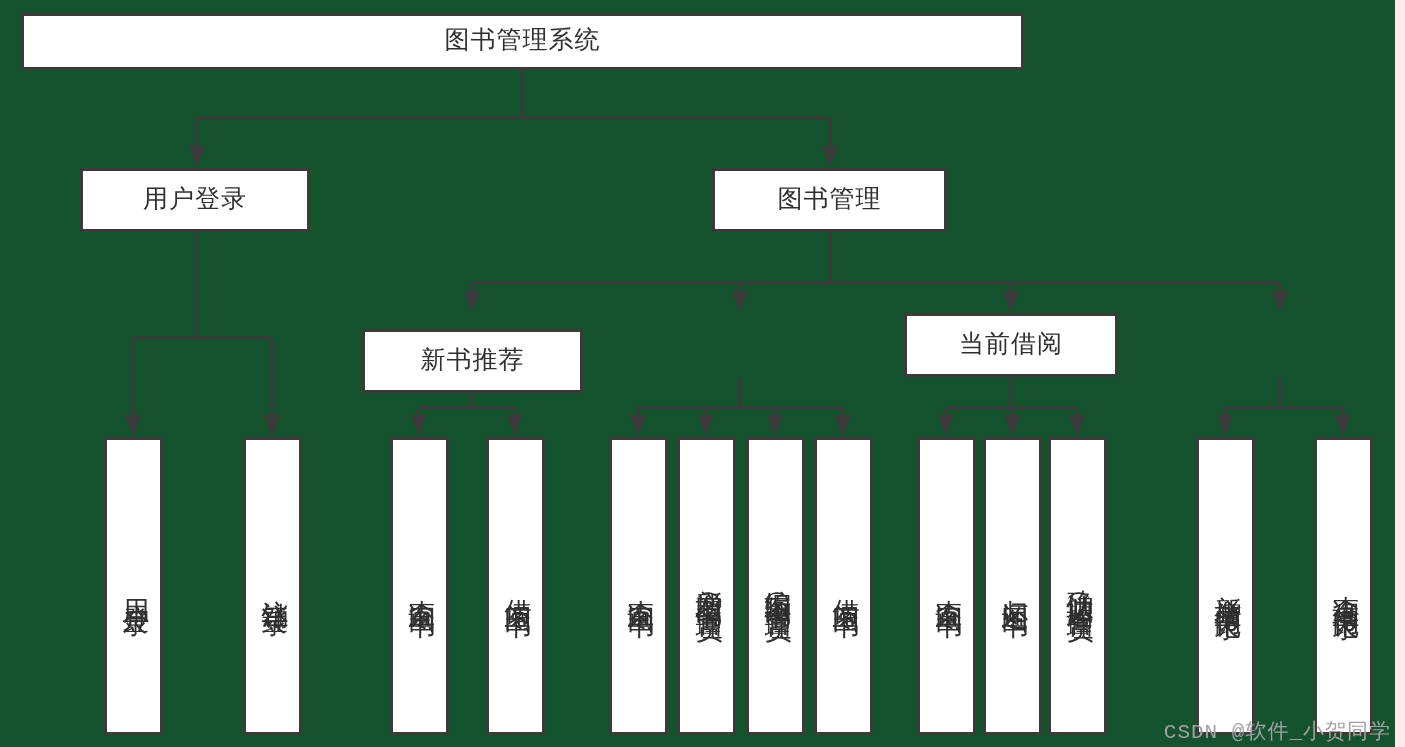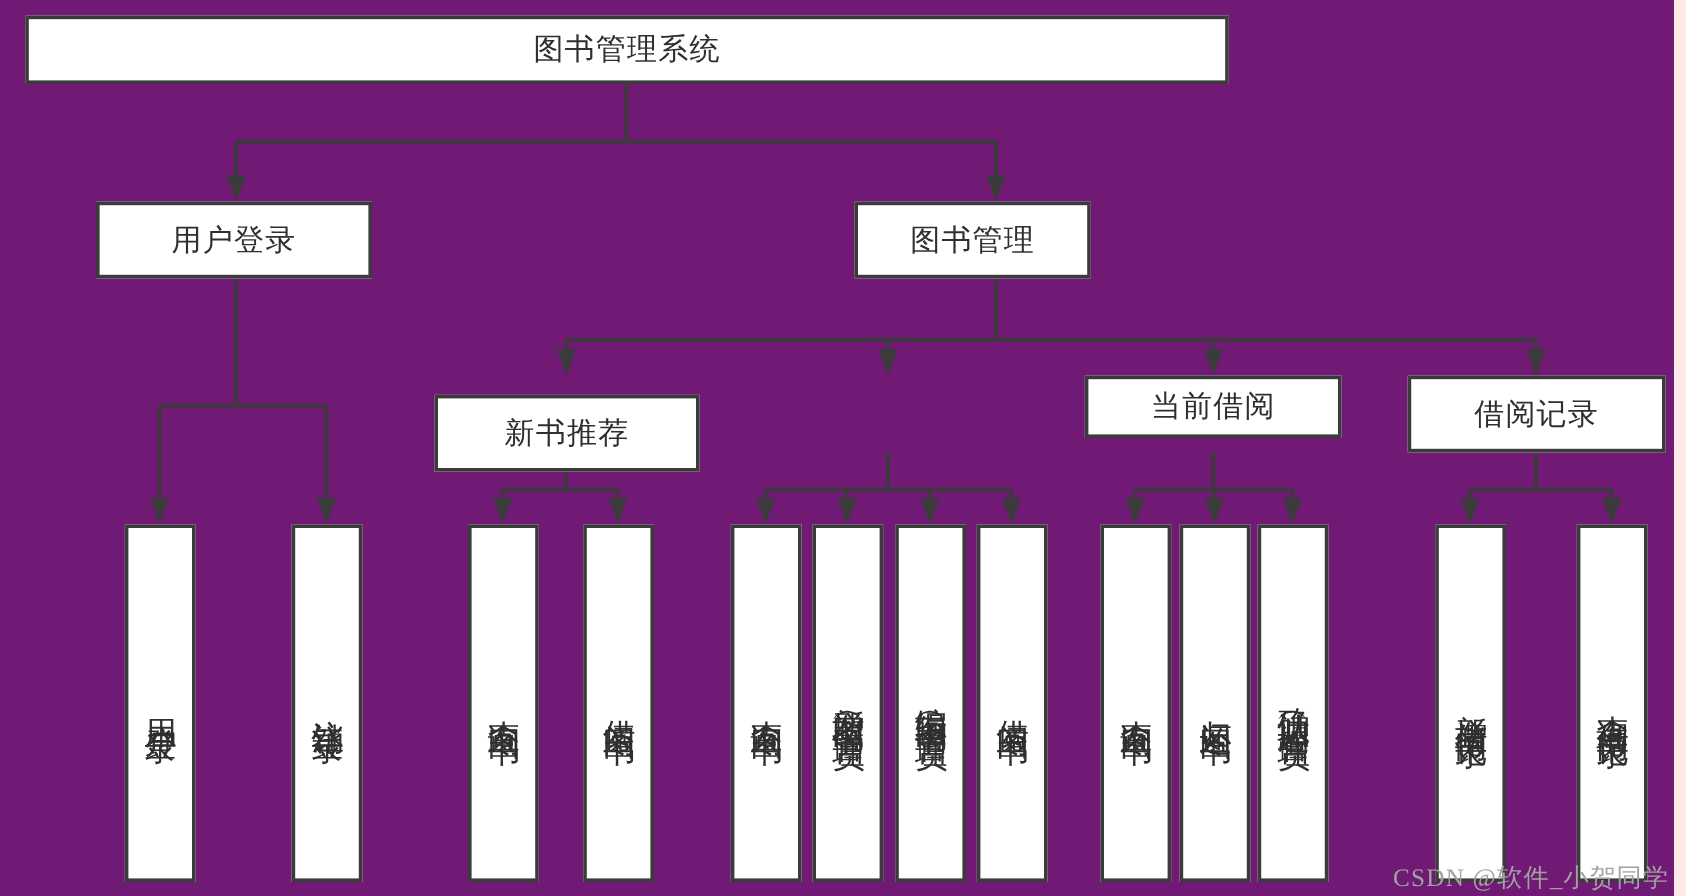--- a/index.html
+++ b/index.html
@@ -1,18 +1,18 @@
 <!DOCTYPE html>
 <html style="--line: #3b3b3b; --text: #2f2f2f; --watermark: #a2a2a2; --strip: #ffe9e9;"><head>
 <meta charset="utf-8">
 <style>
   html,body{margin:0;padding:0;background:#ffffff;}
   .canvas{
-    position:relative;width:1405px;height:747px;background:#701a75;
-    font-family:Liberation Serif, serif;overflow:hidden;
+    position:relative;width:1405px;height:747px;background:#14532d;
+    font-family:Liberation Mono, monospace;overflow:hidden;
   }
   #connectors{position:absolute;left:0;top:0;z-index:1;}
   .box{
     position:absolute;box-sizing:border-box;z-index:2;
     border:3px solid var(--line,#3b3b3b);background:#fff;
     display:flex;align-items:center;justify-content:center;
     color:var(--text,#2f2f2f);font-size:25px;letter-spacing:1px;
     text-align:center;line-height:1;
   }
   .box.v{
@@ -90,32 +90,29 @@
       <polygon points="1335,415 1351,415 1343,437" fill="#3b3b3b"></polygon>
     </svg>
 
   <div class="box" style="left:21px;top:13px;width:1003px;height:57px">
     <span>图书管理系统</span>
   </div>
 
   <div class="box" style="left:80px;top:168px;width:230px;height:64px">
     <span>用户登录</span>
   </div>
-  <div class="box" style="left:712px;top:168px;width:197px;height:64px">
+  <div class="box" style="left:712px;top:168px;width:235px;height:64px">
     <span>图书管理</span>
   </div>
 
   <div class="box" style="left:362px;top:329px;width:221px;height:64px">
     <span>新书推荐</span>
   </div>
-  <div class="box" style="left:904px;top:313px;width:214px;height:52px">
+  <div class="box" style="left:904px;top:313px;width:214px;height:64px">
     <span>当前借阅</span>
-  </div>
-  <div class="box" style="left:1173px;top:313px;width:215px;height:64px">
-    <span>借阅记录</span>
   </div>
 
   <div class="box v" style="left:104px;top:437px;width:59px;height:298px">
     <span>用户登录</span>
   </div>
   <div class="box v" style="left:243px;top:437px;width:59px;height:298px">
     <span>注销登录</span>
   </div>
   <div class="box v" style="left:390px;top:437px;width:59px;height:298px">
     <span>查询图书</span>

